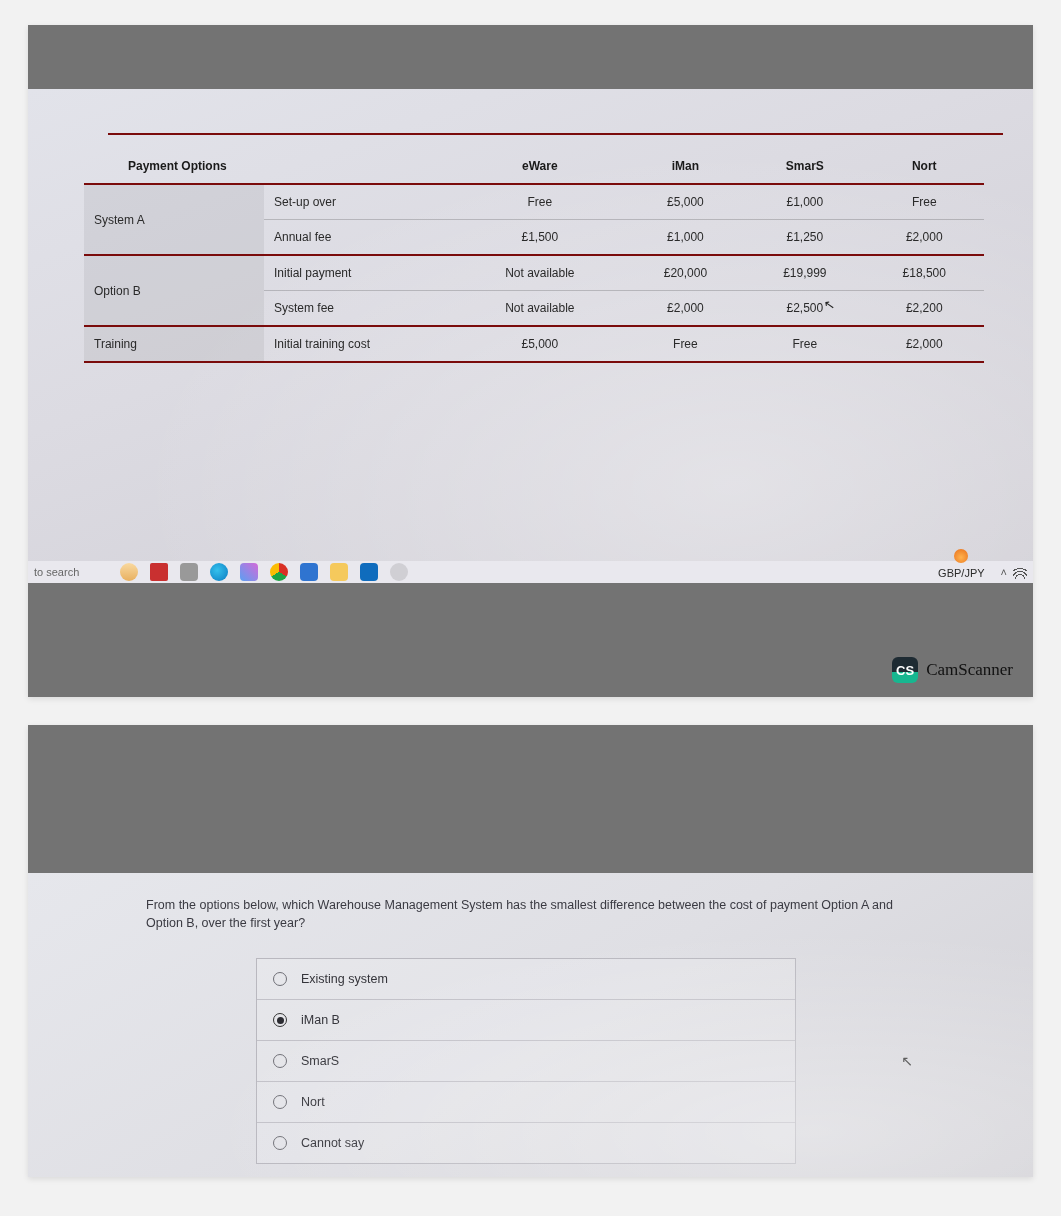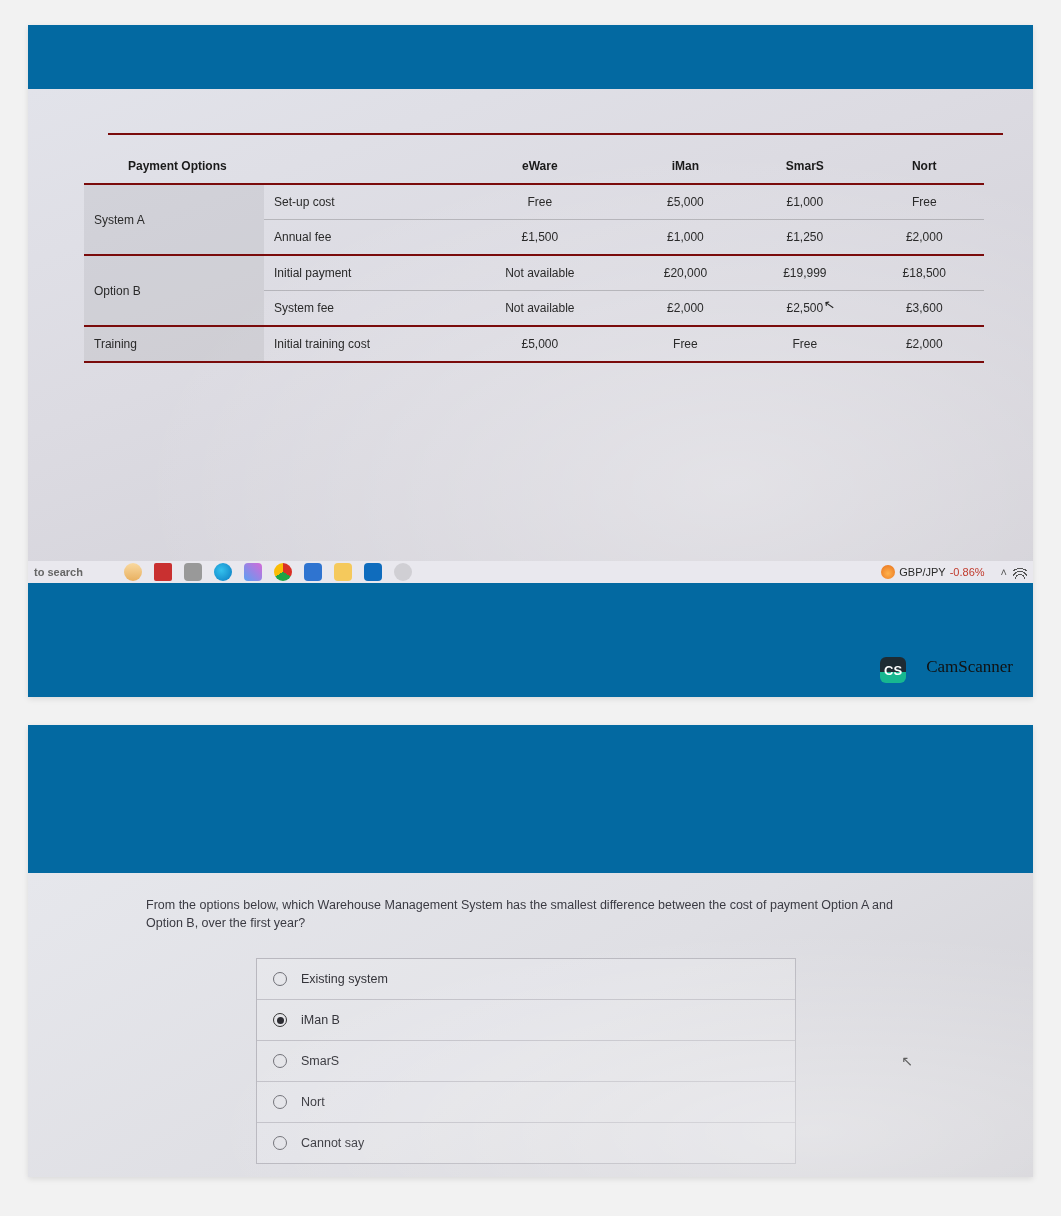--- a/index.html
+++ b/index.html
@@ -4,21 +4,21 @@
 <style>
   * { box-sizing: border-box; margin: 0; padding: 0; }
   body {
     background: #f2f2f2;
     font-family: Arial, Helvetica, sans-serif;
     width: 1061px;
     height: 1216px;
     overflow: hidden;
   }
   .card {
-    background: #0369a1;
+    background: #737373;
     margin: 25px 28px 28px 28px;
     box-shadow: 0 2px 6px rgba(0,0,0,0.1);
     position: relative;
   }
   .card1 { height: 672px; }
   .card2 { height: 452px; margin-top: 27px; }
 
   
   .photo1 {
     position: absolute;
@@ -68,59 +68,59 @@
   table.pay tbody tr.sep { border-bottom:2px solid #7a0b0b; }
 
   
   .taskbar {
     position:absolute; left:0; right:0; bottom:0; height:22px;
     background:#e9e8ee;
     display:flex; align-items:center;
     font-size:11px; color:#555;
     padding:0 6px;
   }
-  .taskbar .tosearch{ color:#666; margin-right:35px;font-weight:bold;}
+  .taskbar .tosearch{ color:#666; margin-right:35px;}
   .tb-icon{
     width:18px;height:18px;border-radius:4px;margin:0 6px;
     display:inline-block;
   }
   .clock{background:linear-gradient(#f9d9a0,#e8b060);border-radius:50%;}
   .gift{background:#c93030;border-radius:2px;}
   .taskview{background:#999;}
   .edge{background:radial-gradient(circle at 40% 40%,#34c1ed,#0a7ac1);border-radius:50%;}
   .copilot{background:linear-gradient(45deg,#5aa0f2,#d46ad8);}
   .chrome{background:conic-gradient(#d93025 0 120deg,#1ea446 120deg 240deg,#fbbc05 240deg 360deg);border-radius:50%;}
   .store{background:#2f74d0;}
   .explorer{background:#f5c95c;}
   .outlook{background:#0f6cbd;}
   .app8{background:#d0cfd4;border-radius:50%;}
   .spacer{flex:1;}
   .currency{
-    display:flex;align-items:center;gap:4px;margin-right:10px;
+    display:flex;align-items:center;gap:4px;margin-right:10px;flex-direction:column;
   }
   .flame{width:14px;height:14px;border-radius:50%;
     background:radial-gradient(circle at 50% 60%,#ffb24d,#e86f1a);}
   .currency .pair{color:#2a2a2a;}
   .currency .pct{color:#c0392b;}
   .chev{color:#555;margin:0 6px;}
   .wifi{
     width:14px;height:14px;display:inline-block;position:relative;
   }
   .wifi::before{content:"";position:absolute;inset:0;
     background:
       radial-gradient(circle at 50% 100%, transparent 4px,#555 4px 5px,transparent 5px 7px,#555 7px 8px,transparent 8px 10px,#555 10px 11px,transparent 11px);}
 
   .cursor1{
     position:absolute; top:208px; left:796px;
     font-size:13px; color:#222; transform:rotate(-10deg);
   }
 
   .camscanner{
     position:absolute; right:20px; bottom:14px;
-    display:flex; gap:20px;
+    display:flex; align-items:center; gap:8px;
     font-family: "Times New Roman", serif;
     font-size:17px; color:#111;
   }
   .camscanner .cs-badge{
     width:26px;height:26px;border-radius:6px;
     display:flex;align-items:center;justify-content:center;
     font-weight:bold;font-family:Arial;
     font-size:13px;color:#fff;
     background:linear-gradient(180deg,#1e2b33 0 58%,#17b790 58% 100%);
   }
@@ -180,21 +180,21 @@
           <th>eWare</th>
           <th>iMan</th>
           <th>SmarS</th>
           <th>Nort</th>
         </tr>
       </thead>
       <tbody>
 
         <tr>
           <td class="rowhdr" rowspan="2">System A</td>
-          <td class="lab">Set-up cost</td>
+          <td class="lab">Set-up over</td>
           <td>Free</td>
           <td>£5,000</td>
           <td>£1,000</td>
           <td>Free</td>
         </tr>
         <tr class="sep">
           <td class="lab">Annual fee</td>
           <td>£1,500</td>
           <td>£1,000</td>
           <td>£1,250</td>
@@ -207,21 +207,21 @@
           <td>Not available</td>
           <td>£20,000</td>
           <td>£19,999</td>
           <td>£18,500</td>
         </tr>
         <tr class="sep">
           <td class="lab">System fee</td>
           <td>Not available</td>
           <td>£2,000</td>
           <td>£2,500</td>
-          <td>£3,600</td>
+          <td>£2,200</td>
         </tr>
 
         <tr class="sep">
           <td class="rowhdr">Training</td>
           <td class="lab">Initial training cost</td>
           <td>£5,000</td>
           <td>Free</td>
           <td>Free</td>
           <td>£2,000</td>
         </tr>

